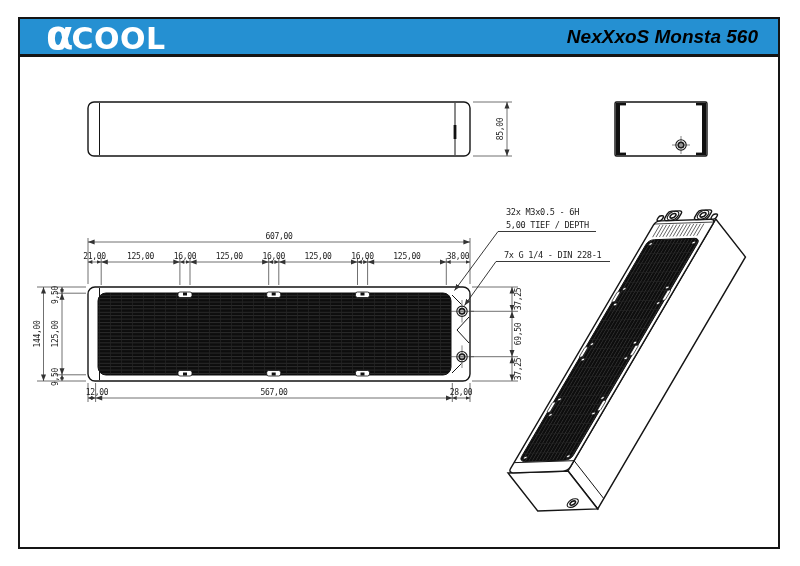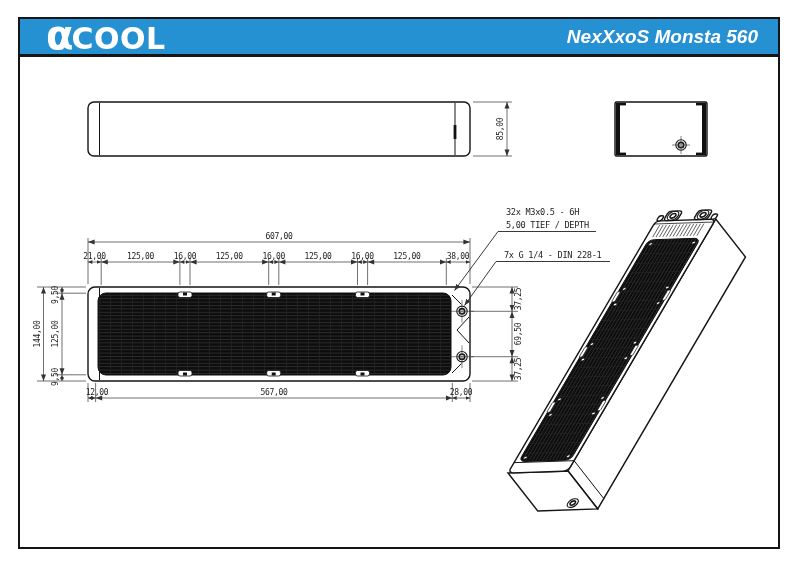--- a/index.html
+++ b/index.html
@@ -13,21 +13,21 @@
   }
   .hdr {
     height:35px; background:#2590d2; border-bottom:3px solid #151515;
     display:flex; align-items:center; justify-content:space-between;
     padding:0 12px 0 26px;
   }
   .logo { color:#fff; font-weight:bold; display:flex; align-items:baseline; }
   .logo .a    { font-family:"DejaVu Sans", sans-serif; font-size:40px; line-height:28px; letter-spacing:-2px; }
   .logo .rest { font-family:"DejaVu Sans", sans-serif; font-size:30px; line-height:28px; letter-spacing:0.5px; }
   .title {
-    color:#ffffff; font-style:italic; font-weight:bold; font-size:19px;
+    color:#000000; font-style:italic; font-weight:bold; font-size:19px;
     font-family:"Liberation Sans", sans-serif; padding-right:8px;
   }
   svg { display:block; }
   svg text {
     font-family:"DejaVu Sans Mono", monospace; font-size:8px; fill:#1c1c1c;
     letter-spacing:-0.3px;
   }
   svg text.ann { font-size:8.6px; }
   .ol   { fill:#fff; stroke:#151515; stroke-width:1.4; }
   .thin { stroke:#151515; stroke-width:1; fill:none; }

